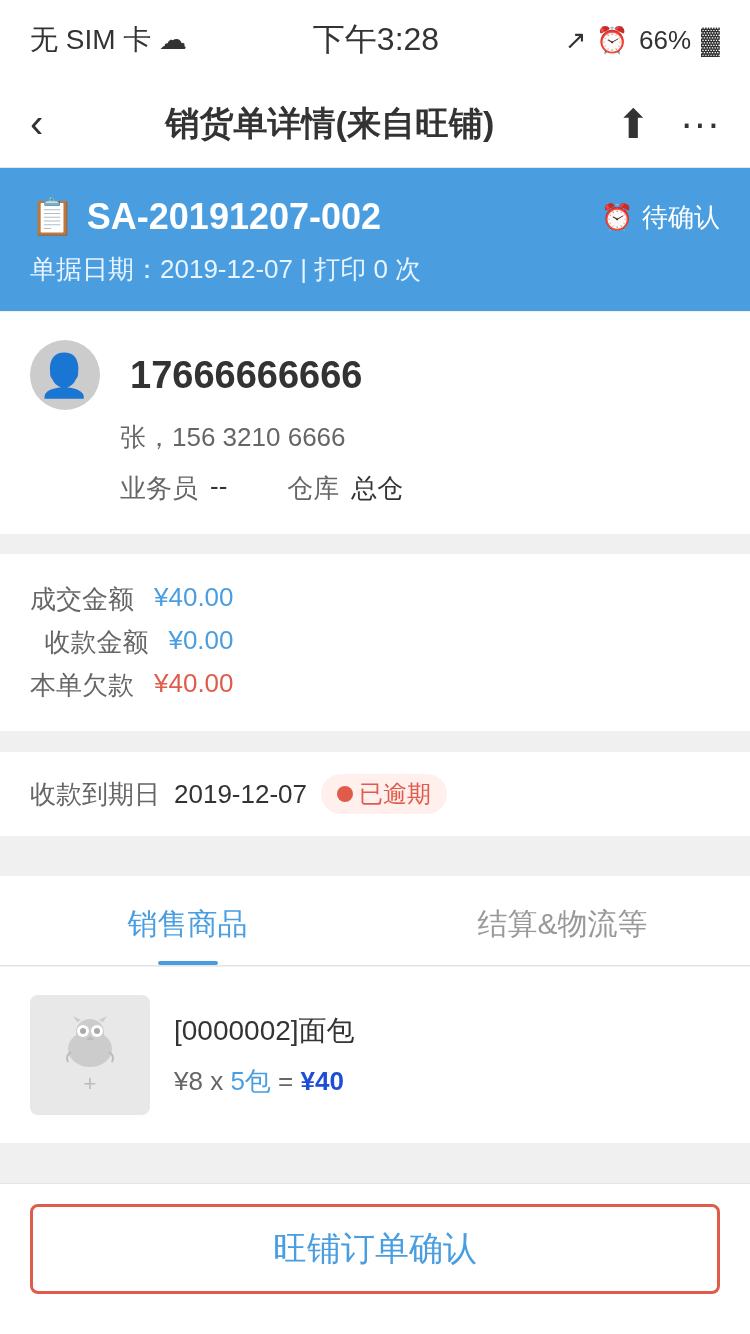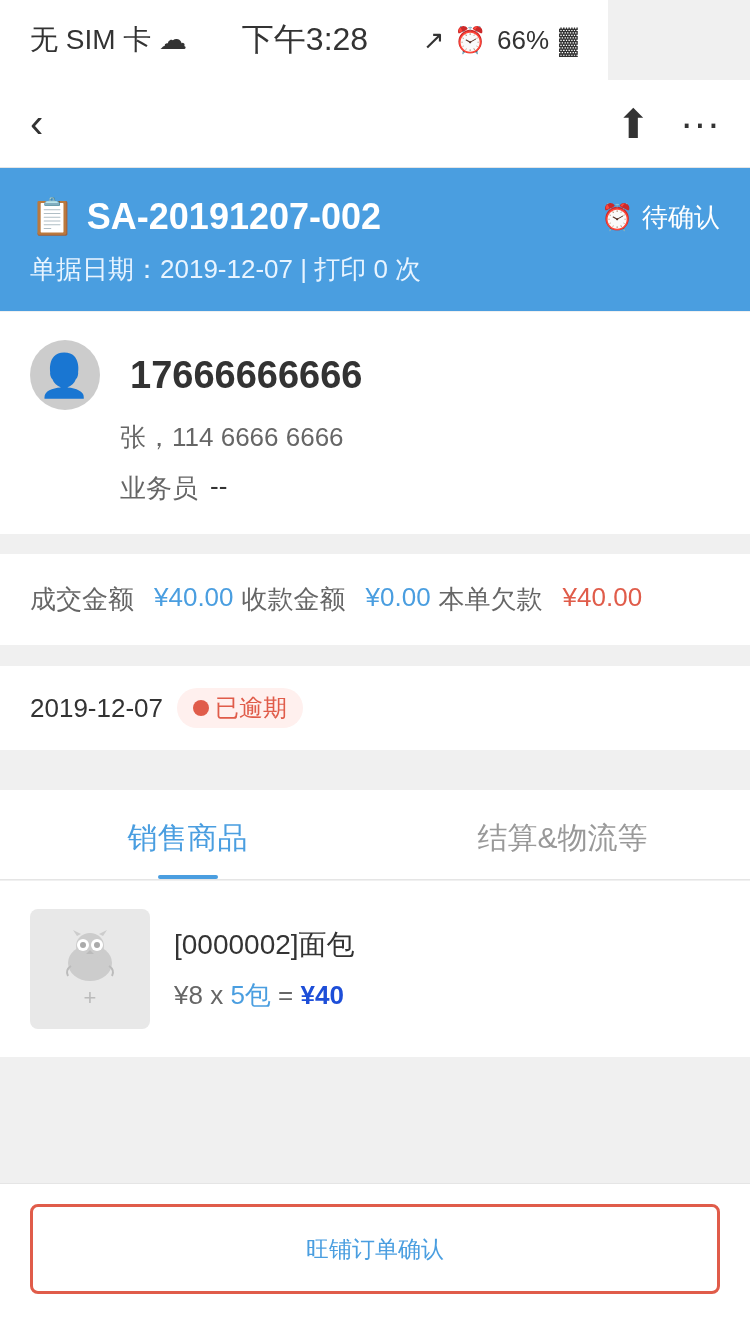--- a/index.html
+++ b/index.html
@@ -8,21 +8,21 @@
       width: 750px;
       min-height: 1334px;
       font-family: -apple-system, "PingFang SC", "Helvetica Neue", Arial, sans-serif;
       background: #f0f0f0;
       font-size: 28px;
       color: #333;
     }
 
     
     .status-bar {
-      width: 608px;
+      width: 750px;
       height: 80px;
       background: #fff;
       display: flex;
       align-items: center;
       justify-content: space-between;
       padding: 0 30px;
       font-size: 28px;
     }
     .status-left { display: flex; align-items: center; gap: 12px; }
     .status-center { font-size: 32px; font-weight: 500; }
@@ -153,21 +153,21 @@
     .summary-left {
       display: flex;
       gap: 16px;
       font-size: 26px;
       color: #666;
     }
     .summary-label { color: #666; }
     .summary-val { color: #333; }
     .summary-right {
       display: flex;
-      flex-direction: row;
+      flex-direction: column;
       align-items: flex-end;
       gap: 8px;
     }
     .summary-line {
       display: flex;
       gap: 20px;
       font-size: 26px;
     }
     .amount-label { color: #666; }
     .amount-val { color: #4A9EE0; font-weight: 500; }
@@ -296,21 +296,21 @@
       background: #fff;
       padding: 20px 30px 40px 30px;
       border-top: 1px solid #e5e5e5;
     }
     .confirm-btn {
       width: 100%;
       height: 90px;
       border: 3px solid #e05c4a;
       background: #fff;
       color: #4A9EE0;
-      font-size: 23px;
+      font-size: 34px;
       font-weight: 500;
       border-radius: 8px;
       cursor: pointer;
       display: flex;
       align-items: center;
       justify-content: center;
     }
   </style>
 </head>
 <body>
@@ -323,20 +323,21 @@
   <div class="status-right">
     <span>↗</span>
     <span>⏰</span>
     <span>66%</span>
     <span>▓</span>
   </div>
 </div>
 
 <div class="nav-bar">
   <span class="nav-icon">‹</span>
+  <span class="nav-title">销货单详情(来自旺铺)</span>
   <div class="nav-right">
     <span class="nav-icon">⬆</span>
     <span class="nav-icon">···</span>
   </div>
 </div>
 
 <div class="header-card">
   <div class="header-card-top">
     <div class="order-id">
       <span>📋</span>
@@ -350,25 +351,29 @@
   <div class="header-sub">单据日期：2019-12-07 | 打印 0 次</div>
 </div>
 
 <div class="customer-section">
   <div class="customer-row">
     <div class="avatar">
       <span class="avatar-icon">👤</span>
     </div>
     <span class="customer-phone">17666666666</span>
   </div>
-  <div class="customer-name">张，114 6666 6666</div>
+  <div class="customer-name">张，156 3210 6666</div>
   <div class="customer-meta">
     <div class="meta-item">
       <span class="meta-label">业务员</span>
       <span class="meta-value">--</span>
+    </div>
+    <div class="meta-item">
+      <span class="meta-label">仓库</span>
+      <span class="meta-value">总仓</span>
     </div>
   </div>
 </div>
 
 <div class="divider"></div>
 
 <div class="summary-section">
   <div class="summary-row">
     <div class="summary-right">
       <div class="summary-line">
@@ -383,20 +388,21 @@
         <span class="amount-label">本单欠款</span>
         <span class="amount-val-red">¥40.00</span>
       </div>
     </div>
   </div>
 </div>
 
 <div class="divider"></div>
 
 <div class="due-section">
+  <span class="due-label">收款到期日</span>
   <span class="due-date">2019-12-07</span>
   <span class="overdue-badge">
     <span class="overdue-dot"></span>
     <span>已逾期</span>
   </span>
 </div>
 
 <div class="divider"></div>
 
 <div class="tabs">

